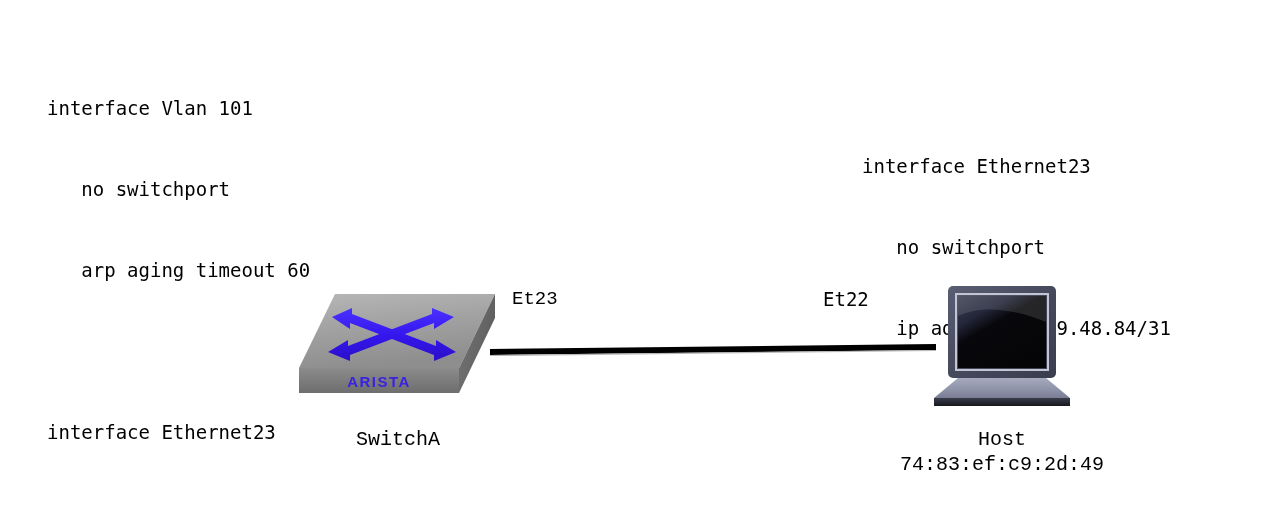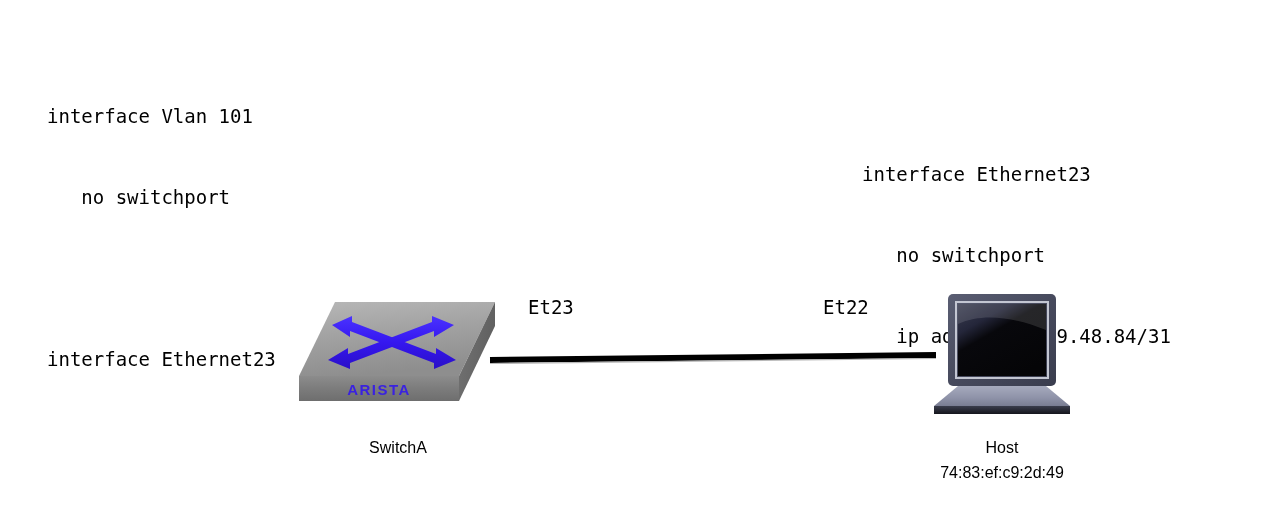--- a/index.html
+++ b/index.html
@@ -13,21 +13,20 @@
     height: 514px;
     position: relative;
     overflow: hidden;
     font-family: "DejaVu Sans", sans-serif;
   }
   .stage {
     position: absolute;
     left: 0; top: 0;
     width: 1282px;
     height: 378px;
-    margin-top: 8px;
   }
 
   
   .config-block {
     position: absolute;
     font-family: "DejaVu Sans Mono", monospace;
     font-size: 19px;
     line-height: 27px;
     color: #000000;
     white-space: pre;
@@ -47,53 +46,54 @@
   }
 
   
   .if-label {
     position: absolute;
     font-family: "DejaVu Sans Mono", monospace;
     font-size: 19px;
     color: #000000;
     white-space: pre;
   }
-  #label-et23 { left: 528px; top: 288px; }
+  #label-et23 { left: 512px; top: 288px; font-family: Liberation Mono, monospace; }
   #label-et22 { left: 823px; top: 288px; text-align: right; }
 
   
   .device-icon {
     position: absolute;
   }
   #switch-icon { left: 292px; top: 290px; width: 210px; height: 112px; }
   #host-icon   { left: 930px; top: 282px; width: 152px; height: 130px; }
 
   
   .caption {
     position: absolute;
     text-align: center;
-    font-family: Liberation Sans, sans-serif;
-    font-size: 16px;
+    font-family: Liberation Mono, monospace;
+    font-size: 20px;
     line-height: 25px;
     color: #000000;
     white-space: nowrap;
   }
   #caption-switch { left: 266px; top: 427px; width: 264px; }
   #caption-host   { left: 870px; top: 427px; width: 264px; }
   .caption-name { display: block; }
   .caption-mac  { display: block; }
 </style>
 </head>
 <body>
 
 <div class="stage">
 
   <div class="config-block" id="config-left">
     <span class="config-line">interface Vlan 101</span>
     <span class="config-line">   no switchport</span>
+    <span class="config-line">   arp aging timeout 60</span>
     <span class="config-line blank"> </span>
     <span class="config-line">interface Ethernet23</span>
     
   </div>
 
   <div class="config-block" id="config-right">
     <span class="config-line">interface Ethernet23</span>
     <span class="config-line">   no switchport</span>
     <span class="config-line">   ip address 10.9.48.84/31</span>
   </div>

